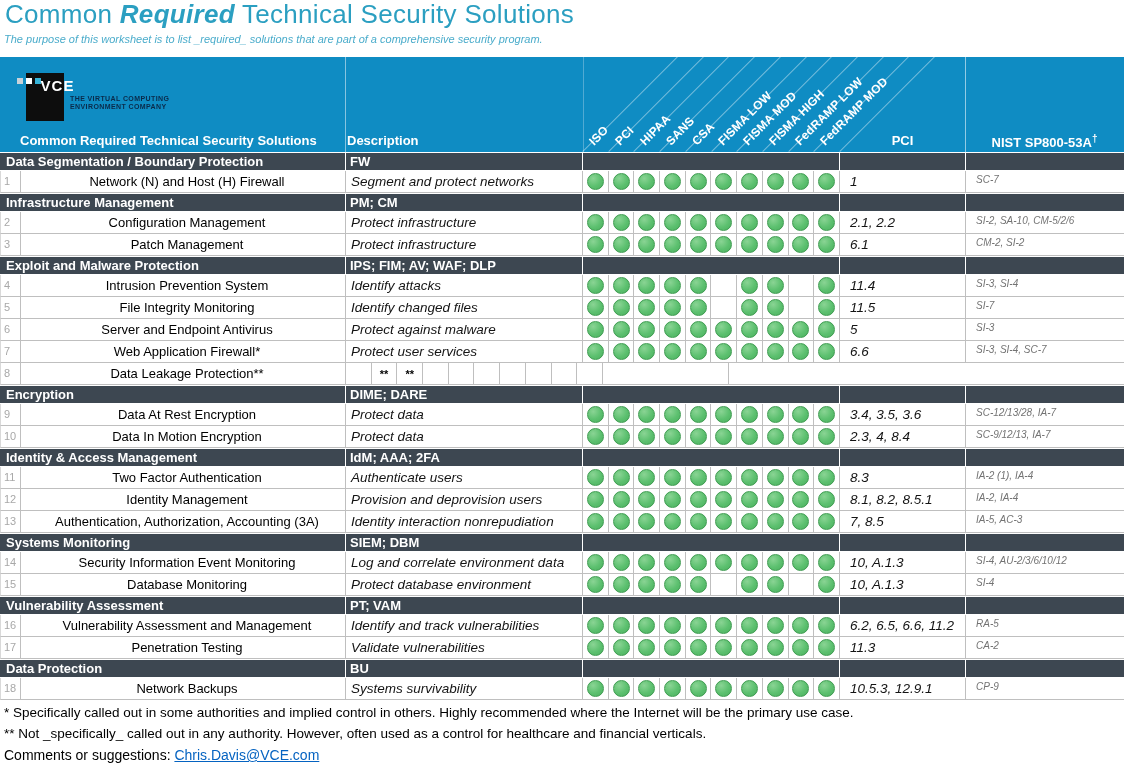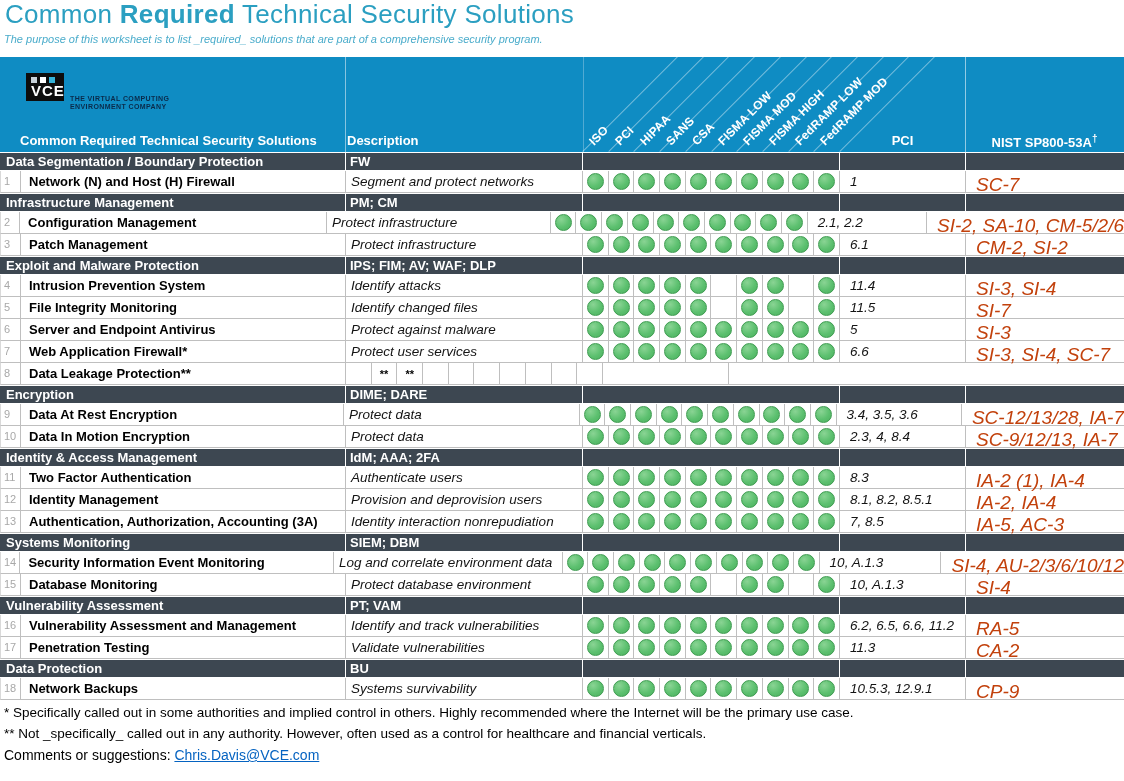--- a/index.html
+++ b/index.html
@@ -3,41 +3,41 @@
 <meta charset="utf-8">
 <style>
   * { margin:0; padding:0; box-sizing:border-box; }
   html,body { width:1124px; height:781px; background:#fff; overflow:hidden;
               font-family:"Liberation Sans", sans-serif; }
   #stage { position:relative; width:1124px; height:781px; background:#fff; }
 
   
   .title { position:absolute; left:5px; top:-1px; font-size:26px; font-weight:400;
            color:#2b9fc1; letter-spacing:.3px; white-space:nowrap; }
-  .title b { font-weight:700; }
+  .title b { font-weight:700;font-style:italic; }
   .subtitle { position:absolute; left:4px; top:33px; font-size:11px; font-style:italic;
               color:#4aaccb; white-space:nowrap; }
 
   
   .tbl { position:absolute; left:0; top:57px; width:1124px; }
 
   
   .hdr { position:relative; width:1124px; height:95px; background:#0f8cc3; overflow:hidden; }
   .vline { position:absolute; top:0; bottom:0; width:1px; }
   .vl-1 { left:345px; background:rgba(235,243,247,.55); }
   .vl-2 { left:583px; background:rgba(235,243,247,.30); }
   .vl-3 { left:965px; background:rgba(255,255,255,.55); }
   .diag { position:absolute; bottom:0; width:138px; height:1px;
           background:rgba(255,255,255,.42); transform-origin:0 100%; transform:rotate(-45deg); }
   .rot-label { position:absolute; bottom:4px; transform-origin:0 100%; transform:rotate(-45deg);
                white-space:nowrap; color:#fff; font-weight:700; font-size:12px; letter-spacing:.2px; }
 
   .logo { position:absolute; left:26px; top:16px; display:flex; align-items:flex-start; }
-  .logo-box { width:38px; height:28px; background:#0d0d0d; padding:5px 4px 3px 5px;
-              display:flex; flex-direction:column; justify-content:flex-end; }
+  .logo-box { width:38px; height:48px; background:#0d0d0d; padding:5px 4px 3px 5px;
+              display:flex; flex-direction:row; justify-content:center; }
   .sq-row { display:flex; gap:3px; }
   .sq { width:6px; height:6px; display:inline-block; }
   .sq1 { background:#c8d2d9; } .sq2 { background:#ffffff; } .sq3 { background:#35b3d8; }
   .logo-text { color:#fff; font-weight:700; font-size:15px; letter-spacing:1px; line-height:15px; }
   .tagline { margin:22px 0 0 6px; font-size:7px; line-height:8px; font-weight:700;
              color:#0a2a4a; letter-spacing:.4px; }
 
   .hdr-bottom { position:absolute; left:0; right:0; bottom:2px; height:17px; color:#fff;
                 font-weight:700; font-size:13px; }
   .hb-name { position:absolute; left:20px; white-space:nowrap; }
@@ -55,33 +55,33 @@
   .s-abbr { width:237px; font-weight:700; font-size:13px; padding:1px 0 0 4px;
             border-right:1px solid #fff; white-space:nowrap; }
   .s-dots { width:257px; border-right:1px solid #fff; }
   .s-pci  { width:126px; border-right:1px solid #fff; }
   .s-nist { flex:1; }
 
   .row.data { height:22px; background:#fff; border-bottom:1px solid #bfbfbf;
               border-left:1px solid #d9d9d9; }
   .d-num  { width:20px; color:#a8a8a8; font-size:11px; padding:4px 0 0 3px;
             border-right:1px solid #bfbfbf; }
-  .d-name { width:325px; font-weight:700; font-size:13px; color:#000; padding:3px 0 0 8px;
-            border-right:1px solid #bfbfbf; white-space:nowrap; }
+  .d-name { width:325px; font-weight:400; font-size:13px; color:#000; padding:3px 0 0 8px;
+            border-right:1px solid #bfbfbf; white-space:nowrap;text-align:center; }
   .d-desc { width:237px; font-style:italic; font-size:13.5px; color:#141414; padding:3px 0 0 5px;
             border-right:1px solid #bfbfbf; white-space:nowrap; }
   .dots   { width:257px; display:flex; }
   .d-dot  { width:25.7px; display:flex; align-items:center; justify-content:center;
             border-right:1px solid #bfbfbf; font-weight:700; font-size:11px; color:#000; }
   .dot { width:17px; height:17px; border-radius:50%;
          background:radial-gradient(circle at 35% 30%, #8ad494 0%, #5cc06f 55%, #4cb05f 100%);
          border:1px solid #3e9b50; }
   .d-pci  { width:126px; font-style:italic; font-size:13.5px; color:#141414; padding:3px 0 0 10px;
             border-right:1px solid #bfbfbf; white-space:nowrap; }
-  .d-nist { flex:1; font-style:italic; font-size:19px; color:#c2410c; padding:3px 0 0 10px;
+  .d-nist { flex:1; font-style:italic; font-size:10px; color:#737373; padding:3px 0 0 10px;
             white-space:nowrap; }
 
   
   .footnotes { position:absolute; left:4px; top:702px; font-size:13.5px; color:#000; }
   .fn { line-height:21px; white-space:nowrap; }
   .comments { margin-top:1px; font-size:14px; }
   .email { color:#0563c1; text-decoration:underline; }
 </style>
 </head>
 <body>

